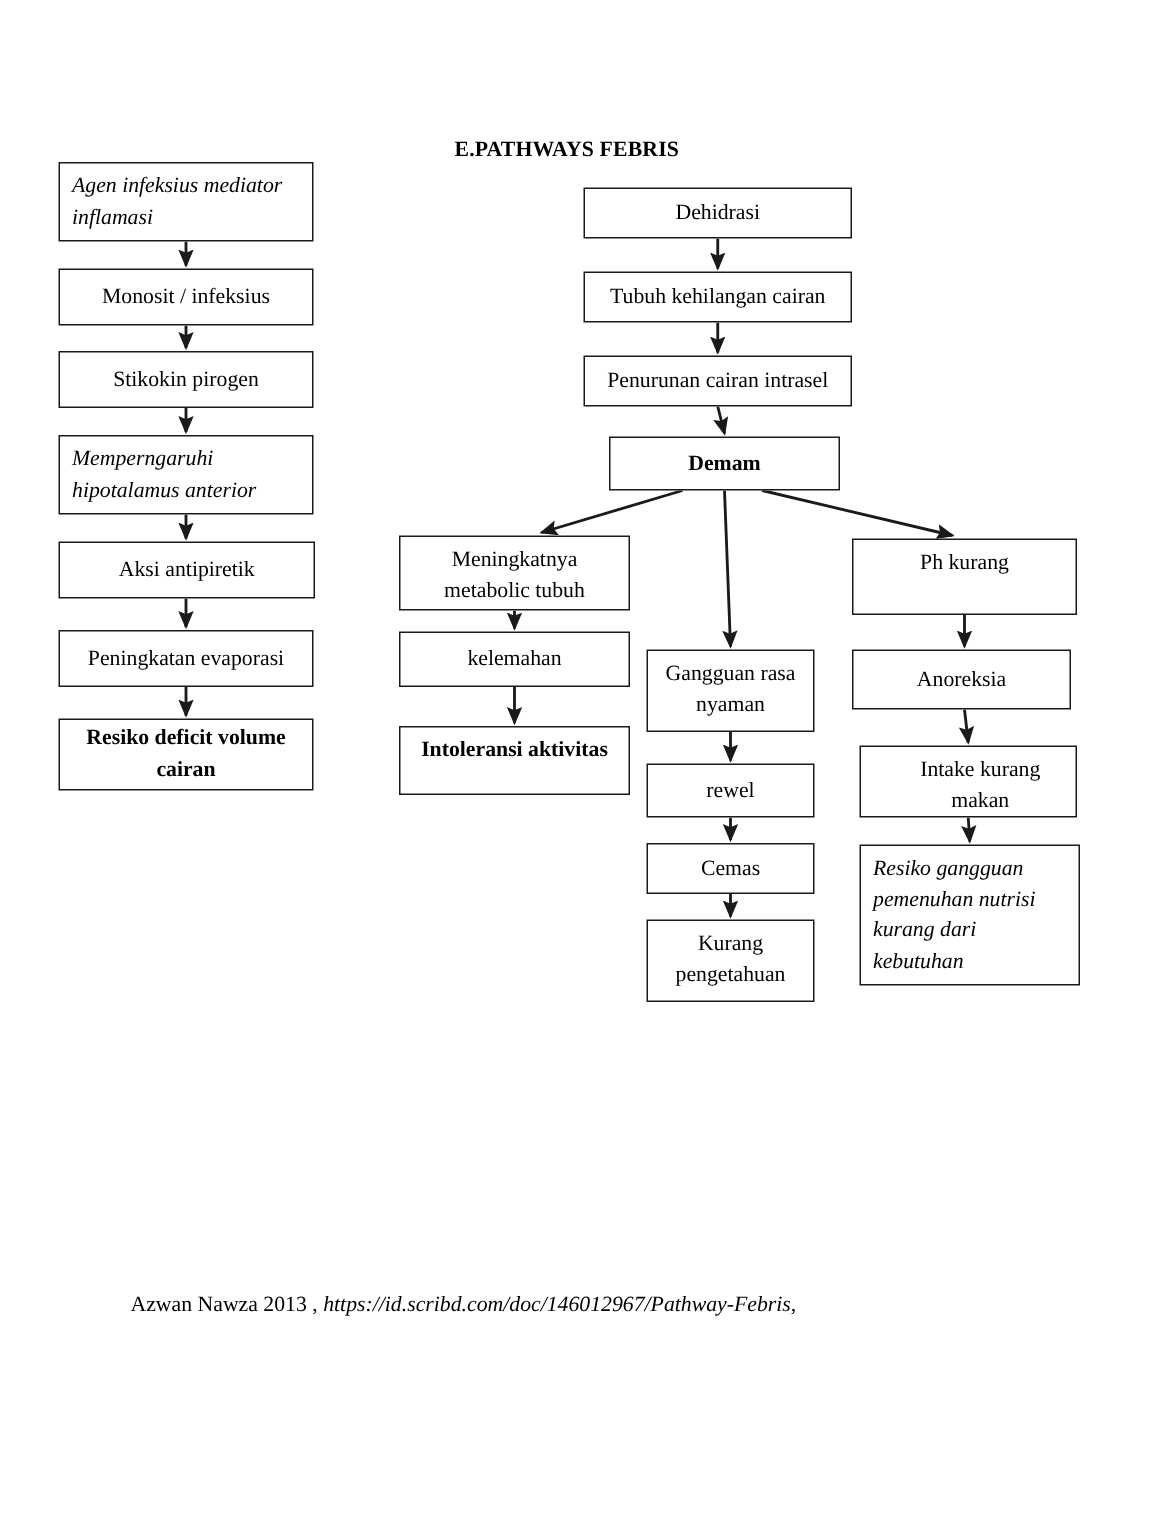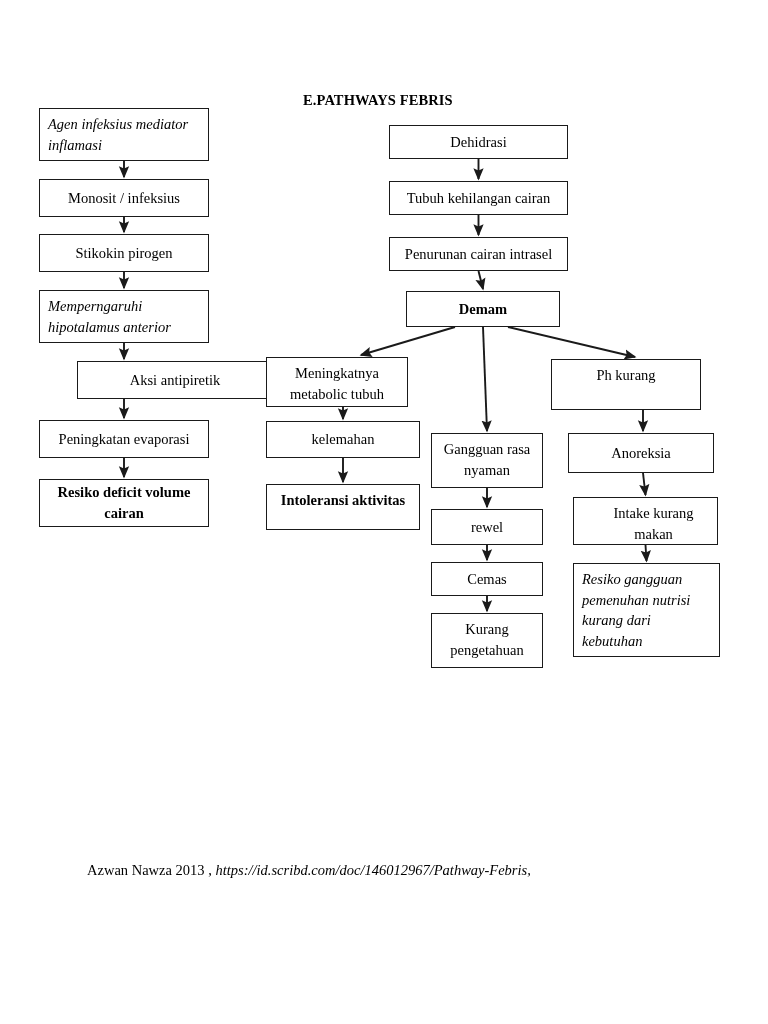--- a/index.html
+++ b/index.html
@@ -106,63 +106,63 @@
       </div>
       <div class="node center" style="left: 39px; top: 179px; width: 170px; height: 38px;">
         <span class="txt">Monosit / infeksius</span>
       </div>
       <div class="node center" style="left: 39px; top: 234px; width: 170px; height: 38px;">
         <span class="txt">Stikokin pirogen</span>
       </div>
       <div class="node topleft" style="left: 39px; top: 290px; width: 170px; height: 53px;">
         <span class="txt">Memperngaruhi hipotalamus anterior</span>
       </div>
-      <div class="node center" style="left: 39px; top: 361px; width: 196px; height: 38px; margin-left: 38px;">
+      <div class="node center" style="left: 39px; top: 361px; width: 171px; height: 38px;">
         <span class="txt">Aksi antipiretik</span>
       </div>
       <div class="node center" style="left: 39px; top: 420px; width: 170px; height: 38px;">
         <span class="txt">Peningkatan evaporasi</span>
       </div>
       <div class="node center bold" style="left: 39px; top: 479px; width: 170px; height: 48px;">
         <span class="txt">Resiko deficit volume cairan</span>
       </div>
       <div class="node center" style="left: 389px; top: 125px; width: 179px; height: 34px; align-items: center;">
         <span class="txt">Dehidrasi</span>
       </div>
       <div class="node center" style="left: 389px; top: 181px; width: 179px; height: 34px;">
         <span class="txt">Tubuh kehilangan cairan</span>
       </div>
       <div class="node center" style="left: 389px; top: 237px; width: 179px; height: 34px;">
         <span class="txt">Penurunan cairan intrasel</span>
       </div>
       <div class="node center bold" style="left: 406px; top: 291px; width: 154px; height: 36px;">
         <span class="txt">Demam</span>
       </div>
-      <div class="node topcenter" style="left: 266px; top: 357px; width: 142px; height: 50px;">
+      <div class="node topcenter" style="left: 266px; top: 357px; width: 154px; height: 50px;">
         <span class="txt">Meningkatnya metabolic tubuh</span>
       </div>
       <div class="node center" style="left: 266px; top: 421px; width: 154px; height: 37px;">
         <span class="txt">kelemahan</span>
       </div>
       <div class="node topcenter bold" style="left: 266px; top: 484px; width: 154px; height: 46px;">
         <span class="txt">Intoleransi aktivitas</span>
       </div>
       <div class="node topcenter" style="left: 431px; top: 433px; width: 112px; height: 55px;">
         <span class="txt">Gangguan rasa nyaman</span>
       </div>
       <div class="node center" style="left: 431px; top: 509px; width: 112px; height: 36px;">
         <span class="txt">rewel</span>
       </div>
       <div class="node center" style="left: 431px; top: 562px; width: 112px; height: 34px;">
         <span class="txt">Cemas</span>
       </div>
       <div class="node topcenter" style="left: 431px; top: 613px; width: 112px; height: 55px;">
         <span class="txt">Kurang pengetahuan</span>
       </div>
-      <div class="node topcenter" style="left: 551px; top: 359px; width: 150px; height: 51px;">
+      <div class="node topcenter" style="left: 568px; top: 359px; width: 150px; height: 51px;">
         <span class="txt">Ph kurang</span>
       </div>
       <div class="node center" style="left: 568px; top: 433px; width: 146px; height: 40px;">
         <span class="txt">Anoreksia</span>
       </div>
       <div class="node topcenter" style="left: 573px; top: 497px; width: 145px; height: 48px; padding-left: 24px;">
         <span class="txt">Intake kurang makan</span>
       </div>
       <div class="node topleft" style="left: 573px; top: 563px; width: 147px; height: 94px;">
         <span class="txt">Resiko gangguan pemenuhan nutrisi kurang dari kebutuhan</span>

